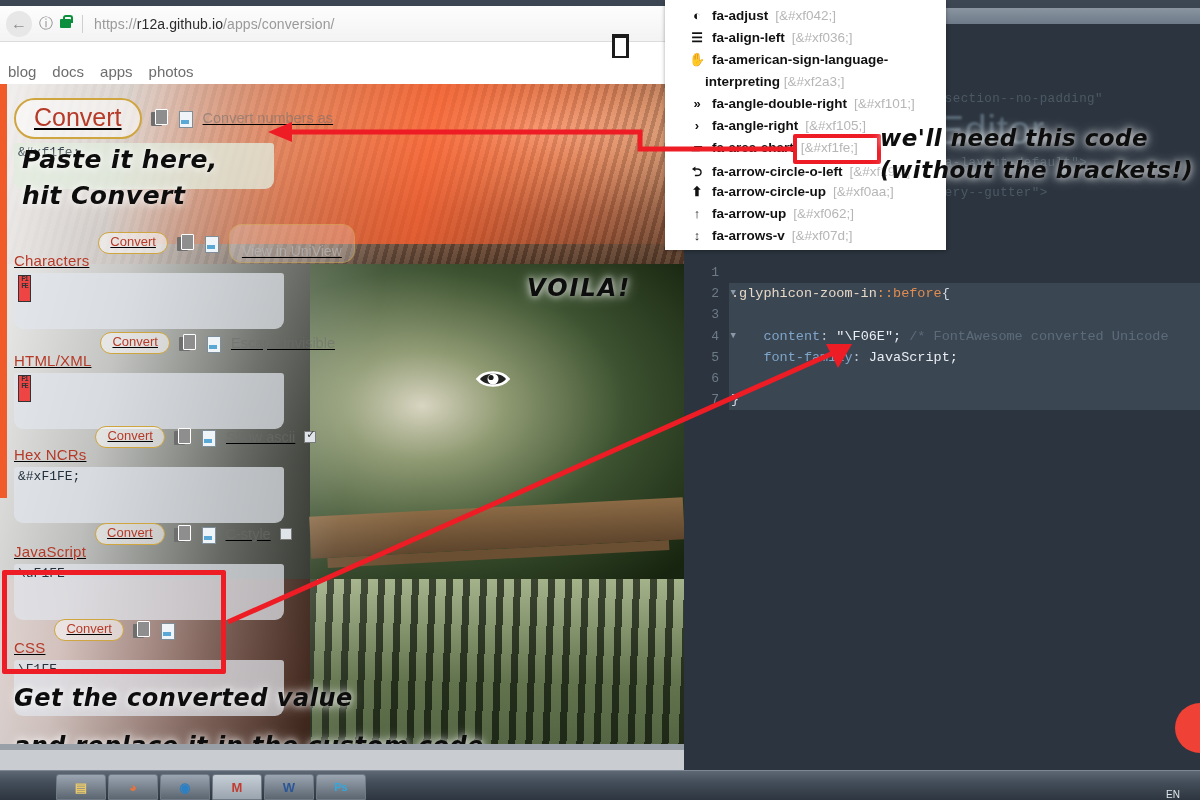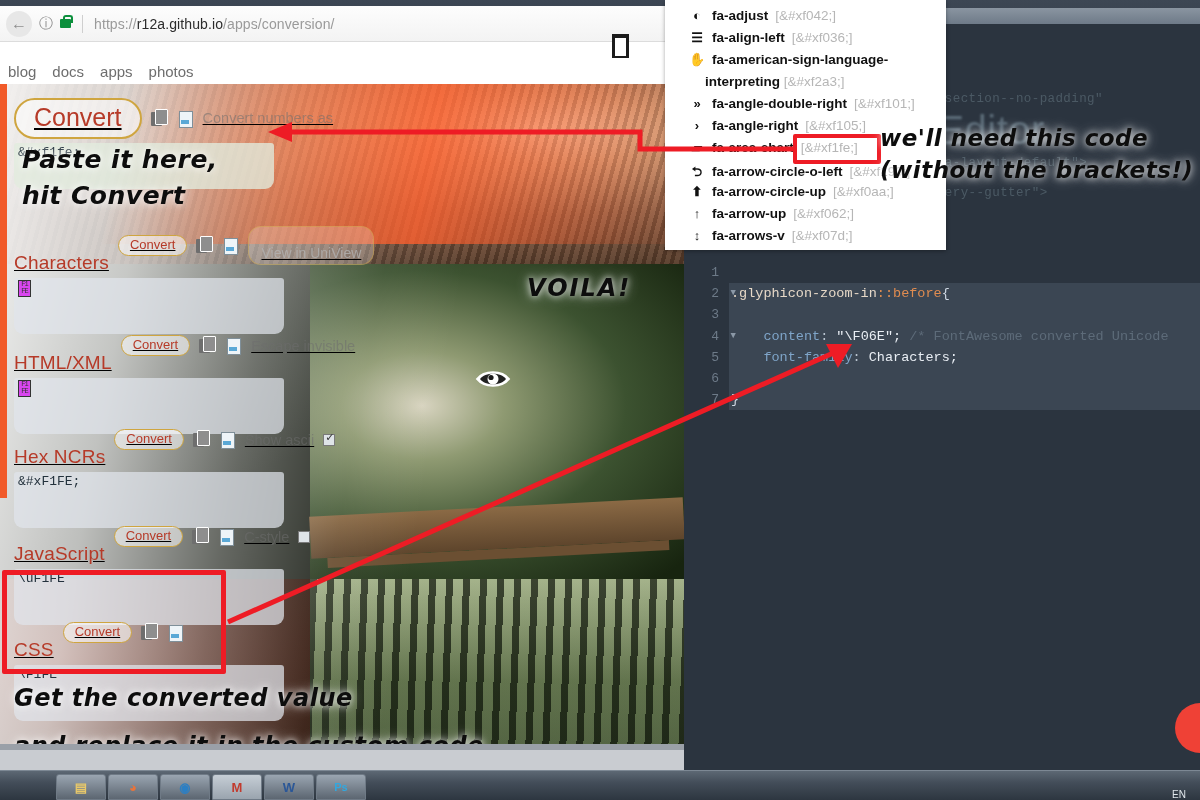--- a/index.html
+++ b/index.html
@@ -195,21 +195,21 @@
     position:absolute; left:0; top:78px; width:684px; height:160px;
     background: linear-gradient(100deg, rgba(255,120,60,0) 0%, rgba(255,120,60,.0) 18%, rgba(255,110,55,.55) 42%, rgba(255,95,45,.78) 62%, rgba(255,95,45,.10) 95%);
     pointer-events: none;
   }
   .left-orange-bar { position:absolute; left:0; top:78px; width:7px; height:414px; background:#f15a29; }
 
   
   .app { position: absolute; left: 0; top: 78px; width: 684px; height: 672px; }
   .row { position: absolute; left: 14px; }
   .row-head { display: flex; align-items: center; gap: 9px; white-space: nowrap; text-decoration: underline; }
-  .rlabel { font-size: 19px; color: #b63a28; letter-spacing: .2px; margin-top: 35px; }
+  .rlabel { font-size: 15px; color: #b63a28; letter-spacing: .2px; margin-top: 35px; }
   .conv-btn {
     border: 1px solid #cfa53f; border-radius: 13px; background: rgba(255,255,255,.55);
     color: #b63a28; font-size: 13px; padding: 2px 11px 3px; line-height: 1.15;
   }
   .conv-btn.big { font-size: 25px; padding: 3px 18px 5px; border-radius: 26px; border-width: 2px; }
   .ico-copy, .ico-page {
     width: 17px; height: 19px; position: relative; display: inline-block;
   }
   .ico-copy:before {
     content:""; position:absolute; left:0; top:3px; width:11px; height:14px;
@@ -240,23 +240,23 @@
   }
   .textarea {
     margin-top: 4px; width: 270px; height: 56px;
     background: rgba(225,229,236,.72);
     border-radius: 3px 3px 9px 9px;
     font-family: "Liberation Mono", monospace; font-size: 13px; color: #23313c;
     padding: 2px 4px; overflow: hidden;
   }
   .ta-value { white-space: pre; }
   .ta-glyph {
-    display:inline-block; width:13px; height:17px; background:#d946ef;
+    display:inline-block; width:13px; height:27px; background:#ef4444;
     border:1px solid #333; font-size:7px; line-height:7px; color:#333;
-    text-align:center; letter-spacing:-1px;
+    text-align:center; letter-spacing:-1px;font-weight:bold;
   }
 
   
   .hand {
     position: absolute;
     font-family: "DejaVu Sans", sans-serif;
     font-weight: bold; font-style: italic;
     color: #0d0d0d;
     letter-spacing: .5px;
     white-space: pre;
@@ -279,21 +279,21 @@
     display: flex; align-items: flex-end; gap: 2px; padding-left: 56px;
   }
   .tb-item {
     width: 50px; height: 26px; border: 1px solid #6f7a86; border-radius: 3px 3px 0 0;
     background: linear-gradient(180deg,#8d98a4,#5a6personally);
     background: linear-gradient(180deg,#9aa5b1,#5c6671);
     display:flex; align-items:center; justify-content:center;
   }
   .tb-item.active { background: linear-gradient(180deg,#c6ced6,#9aa4ae); }
   .tb-glyph { font-size: 13px; font-weight: bold; }
-  .tray { margin-left:auto; padding-right:14px; color:#dfe5ea; font-size:10px; }
+  .tray { margin-left:auto; padding-right:20px; color:#dfe5ea; font-size:10px; }
   .bottom-strip {
     position:absolute; left:0; bottom:30px; width:684px; height:20px;
     background:#c9ccd1;
   }
   .bottom-strip2 {
     position:absolute; left:0; bottom:50px; width:684px; height:6px;
     background:#9aa0a8;
   }
 </style>
 </head>
@@ -322,21 +322,21 @@
       <div class="ln"><span>4</span><span class="fold">▼</span></div>
       <div class="ln">5</div>
       <div class="ln">6</div>
       <div class="ln">7</div>
     </div>
     <div class="code-body">
       <div class="cl">&nbsp;</div>
       <div class="cl"><span class="tok-sel">.glyphicon-zoom-in</span><span class="tok-pseudo">::before</span><span class="tok-brace">{</span></div>
       <div class="cl">&nbsp;</div>
       <div class="cl">&nbsp;&nbsp;&nbsp;&nbsp;<span class="tok-prop">content</span><span class="tok-punc">:</span> <span class="tok-str">"\F06E";</span> <span class="tok-comm">/* FontAwesome converted Unicode</span></div>
-      <div class="cl">&nbsp;&nbsp;&nbsp;&nbsp;<span class="tok-prop">font-family</span><span class="tok-punc">:</span> <span class="tok-str">Characters;</span></div>
+      <div class="cl">&nbsp;&nbsp;&nbsp;&nbsp;<span class="tok-prop">font-family</span><span class="tok-punc">:</span> <span class="tok-str">JavaScript;</span></div>
       <div class="cl">&nbsp;</div>
       <div class="cl"><span class="tok-brace">}</span></div>
     </div>
   </div>
 
   <div class="browser">
 
     <div class="titlebar-sliver">Unicode code converter</div>
 
     <div class="urlbar">

